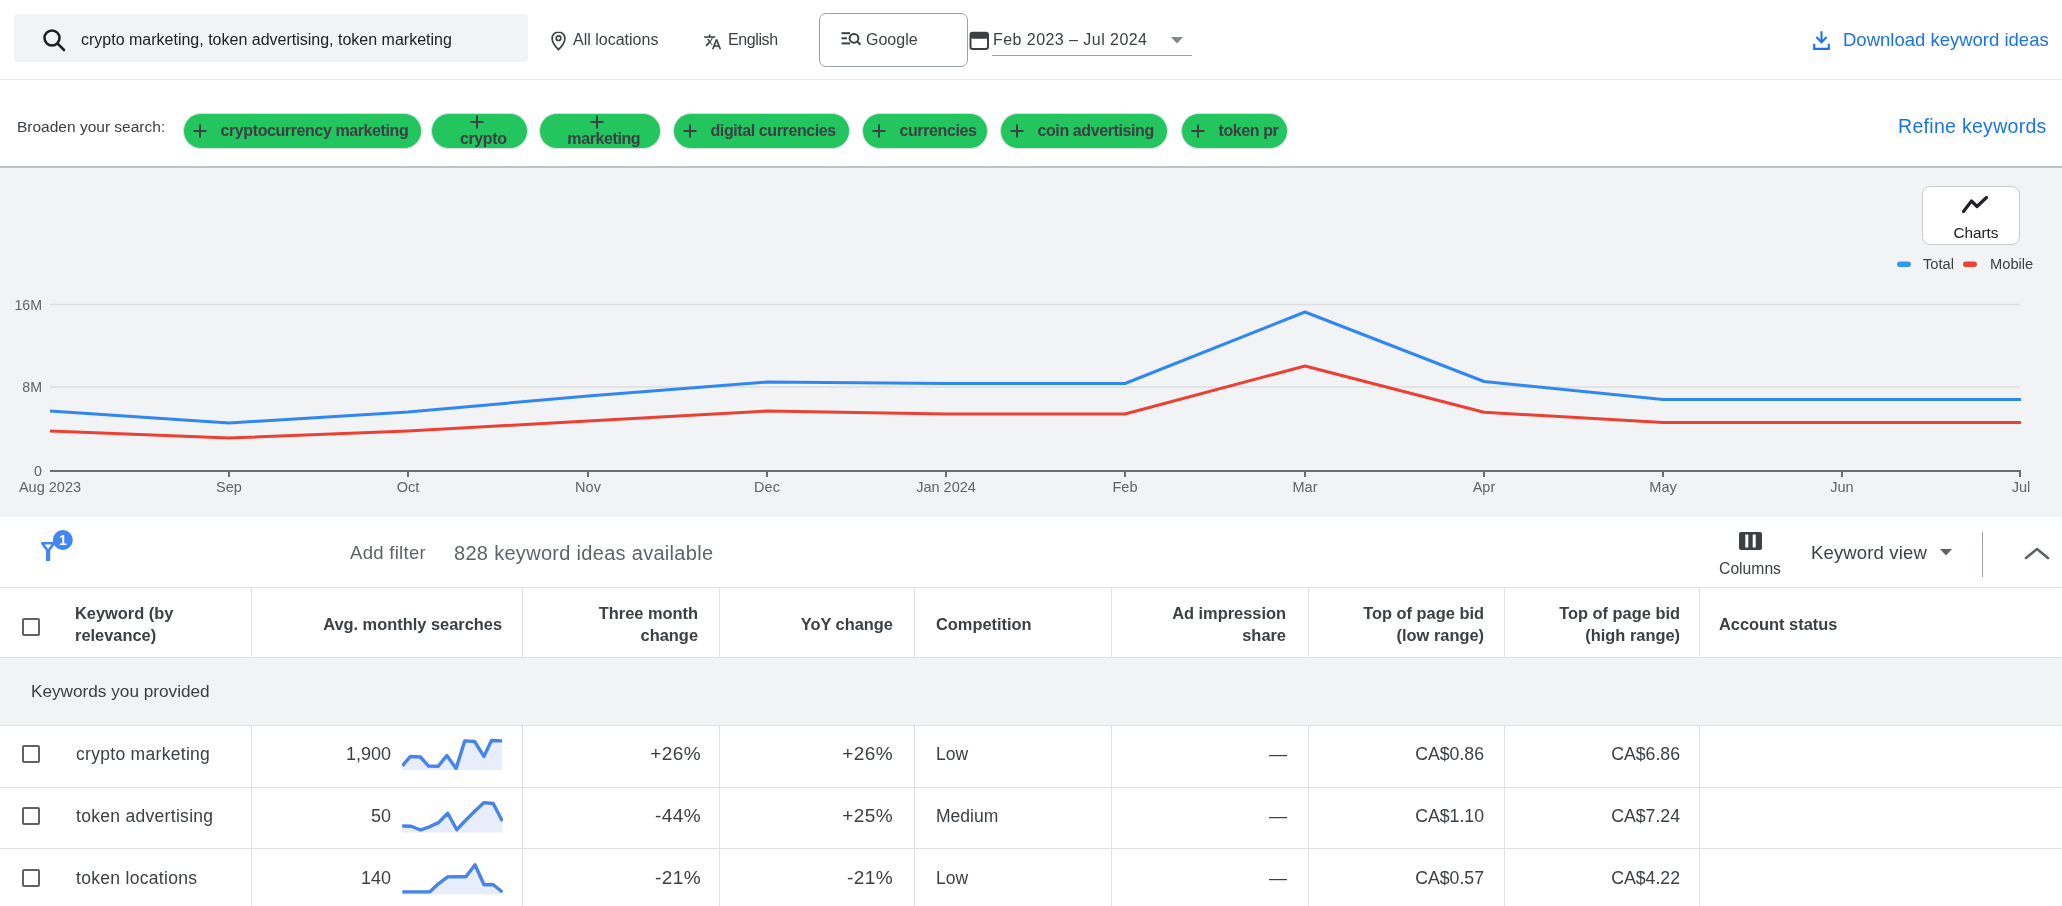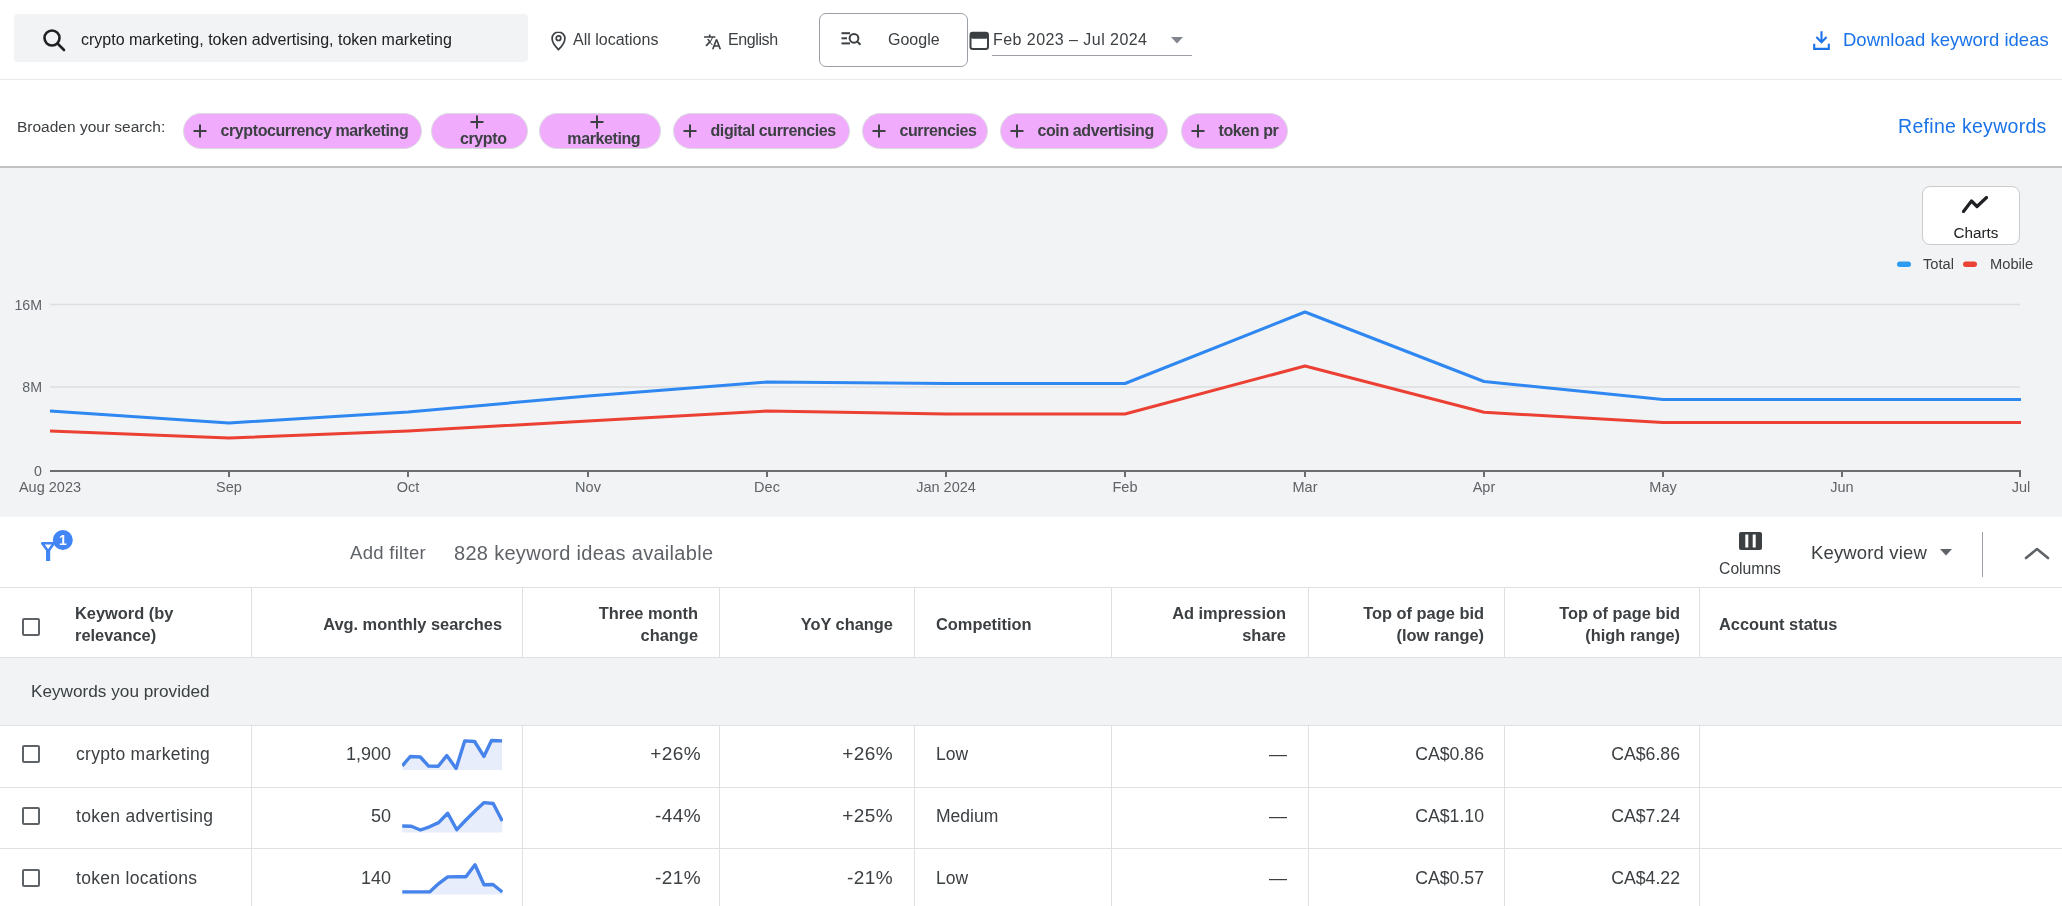--- a/index.html
+++ b/index.html
@@ -3,21 +3,21 @@
 <meta charset="utf-8">
 <style>
 * { margin:0; padding:0; box-sizing:border-box; }
 body { font-family:"Liberation Sans",sans-serif; background:#fff; }
 #page { position:relative; width:2062px; height:906px; background:#fff; overflow:hidden; }
 .abs { position:absolute; }
 .t { position:absolute; white-space:nowrap; color:#3c4043; line-height:20px; }
 .r { text-align:right; }
 .blue { color:#1a73e8; }
 .grey { color:#5f6368; }
-.chip { position:absolute; height:36px; border:1px solid #dadce0; border-radius:18px; background:#f0abfc;
+.chip { position:absolute; height:36px; border:1px solid #dadce0; border-radius:18px; background:#22c55e;
   display:flex; align-items:center; color:#3c4043; font-weight:bold; font-size:16px; letter-spacing:-0.4px; padding-left:7.5px; }
 .chip svg.plx { margin-right:13px; flex:none; }
 .vline { position:absolute; width:1px; background:#e0e0e0; }
 .hline { position:absolute; height:1px; background:#e0e0e0; }
 .cb { position:absolute; width:18px; height:18px; border:2px solid #5f6368; border-radius:2px; background:#fff; }
 .hdr { position:absolute; white-space:nowrap; color:#3c4043; font-size:16.4px; font-weight:bold; line-height:22px; }
 .row { position:absolute; white-space:nowrap; color:#3c4043; font-size:17.5px; line-height:22px; }
 </style>
 </head>
 <body>
@@ -42,21 +42,21 @@
 <div class="t" style="left:728px; top:30px; font-size:16px; letter-spacing:-0.4px;">English</div>
 
 <div class="abs" style="left:819px; top:13px; width:149px; height:54px; border:1.4px solid #9aa0a6; border-radius:7px; background:#fff;"></div>
 <svg class="abs" style="left:841px; top:29px;" width="21" height="21" viewBox="0 0 21 21">
   <line x1="0.5" y1="4.2" x2="9" y2="4.2" stroke="#3c4043" stroke-width="2"></line>
   <line x1="0.5" y1="9.3" x2="6" y2="9.3" stroke="#3c4043" stroke-width="2"></line>
   <line x1="0.5" y1="14.4" x2="9" y2="14.4" stroke="#3c4043" stroke-width="2"></line>
   <circle cx="13" cy="9.3" r="4.4" fill="none" stroke="#3c4043" stroke-width="2"></circle>
   <line x1="16.1" y1="12.4" x2="19.5" y2="15.8" stroke="#3c4043" stroke-width="2"></line>
 </svg>
-<div class="t" style="left:888px; top:30px; font-size:16px;">Google</div>
+<div class="t" style="left:866px; top:30px; font-size:16px;">Google</div>
 
 <svg class="abs" style="left:969px; top:30px;" width="21" height="21" viewBox="0 0 21 21">
   <rect x="1.5" y="2.8" width="17.5" height="16.2" rx="2.2" fill="none" stroke="#3c4043" stroke-width="2"></rect>
   <rect x="1.5" y="2.8" width="17.5" height="6" rx="2.2" fill="#3c4043"></rect>
 </svg>
 <div class="t" style="left:993px; top:30px; font-size:16px; letter-spacing:0.45px;">Feb 2023 – Jul 2024</div>
 <div class="abs" style="left:992px; top:55px; width:200px; height:1px; background:#9aa0a6;"></div>
 <svg class="abs" style="left:1170px; top:36px;" width="14" height="8" viewBox="0 0 14 8">
   <path d="M1 1 L7 7.5 L13 1 Z" fill="#80868b"></path>
 </svg>

